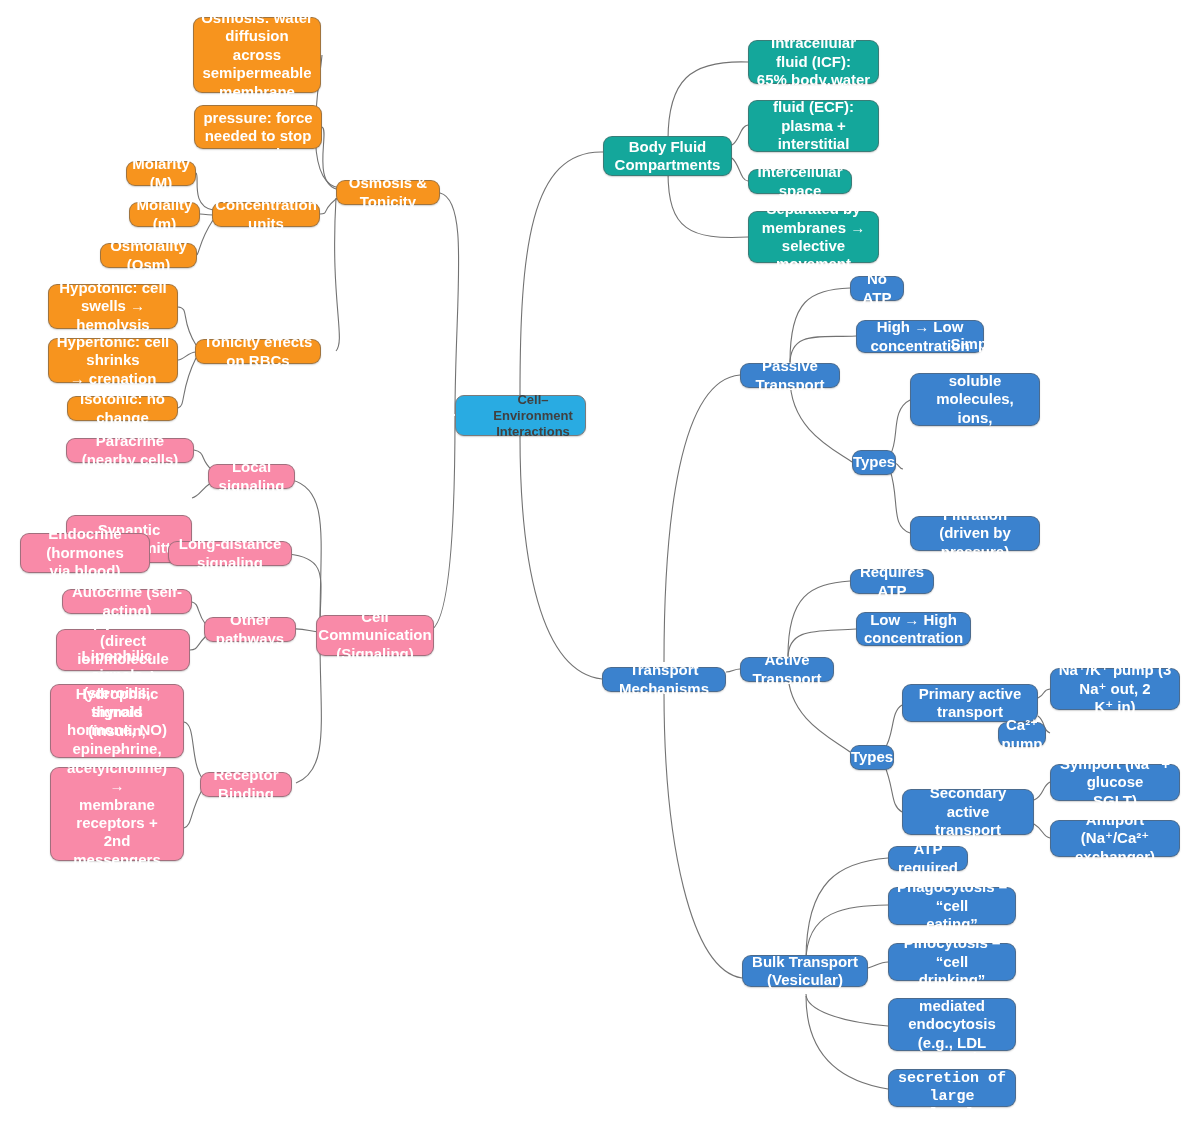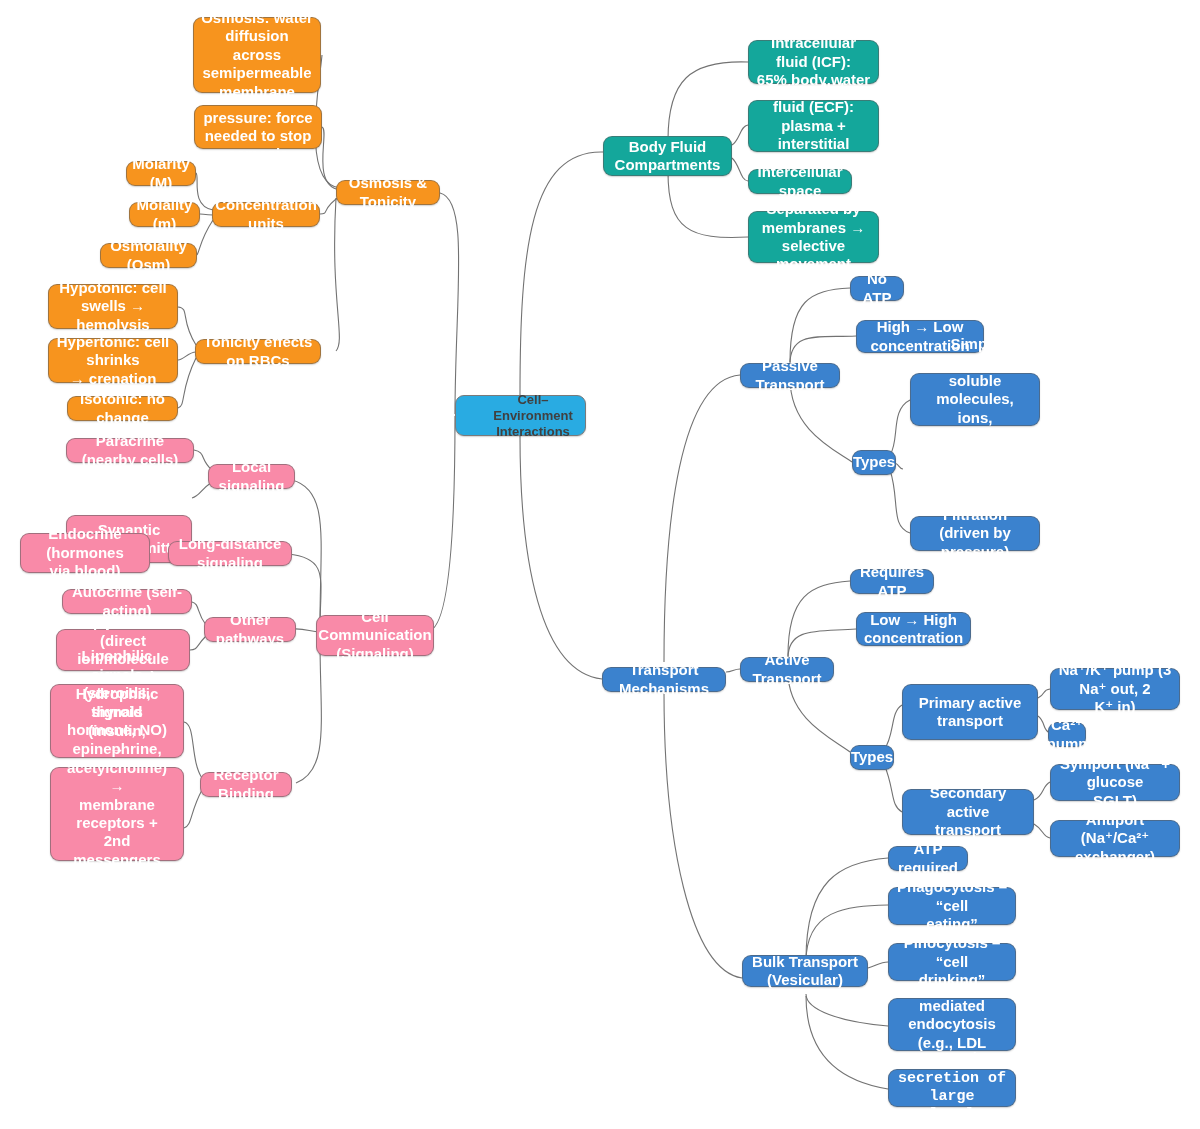--- a/index.html
+++ b/index.html
@@ -194,27 +194,27 @@
 
   <div class="node c-blue fs12" style="left:740px; top:657px; width:94px; height:25px;">Active Transport</div>
 
   <div class="node c-blue fs12" style="left:850px; top:569px; width:84px; height:25px;">Requires ATP</div>
 
   <div class="node c-blue fs12" style="left:856px; top:612px; width:115px; height:34px;">Low → High
 concentration</div>
 
   <div class="node c-blue fs12" style="left:850px; top:745px; width:44px; height:25px;">Types</div>
 
-  <div class="node c-blue fs12" style="left:902px; top:684px; width:136px; height:56px;">Primary active
+  <div class="node c-blue fs12" style="left:902px; top:684px; width:136px; height:38px;">Primary active
 transport</div>
 
   <div class="node c-blue fs12" style="left:1050px; top:668px; width:130px; height:42px;">Na⁺/K⁺ pump (3 Na⁺ out, 2
 K⁺ in)</div>
 
-  <div class="node c-blue fs12" style="left:1048px; top:722px; width:38px; height:25px;">Ca²⁺ pump</div>
+  <div class="node c-blue fs12" style="left:998px; top:722px; width:48px; height:25px;">Ca²⁺ pump</div>
 
   <div class="node c-blue fs12" style="left:902px; top:789px; width:132px; height:46px;">Secondary active
 transport</div>
 
   <div class="node c-blue fs12" style="left:1050px; top:764px; width:130px; height:37px;">Symport (Na⁺ + glucose
 SGLT)</div>
 
   <div class="node c-blue fs12" style="left:1050px; top:820px; width:130px; height:37px;">Antiport (Na⁺/Ca²⁺
 exchanger)</div>
 

